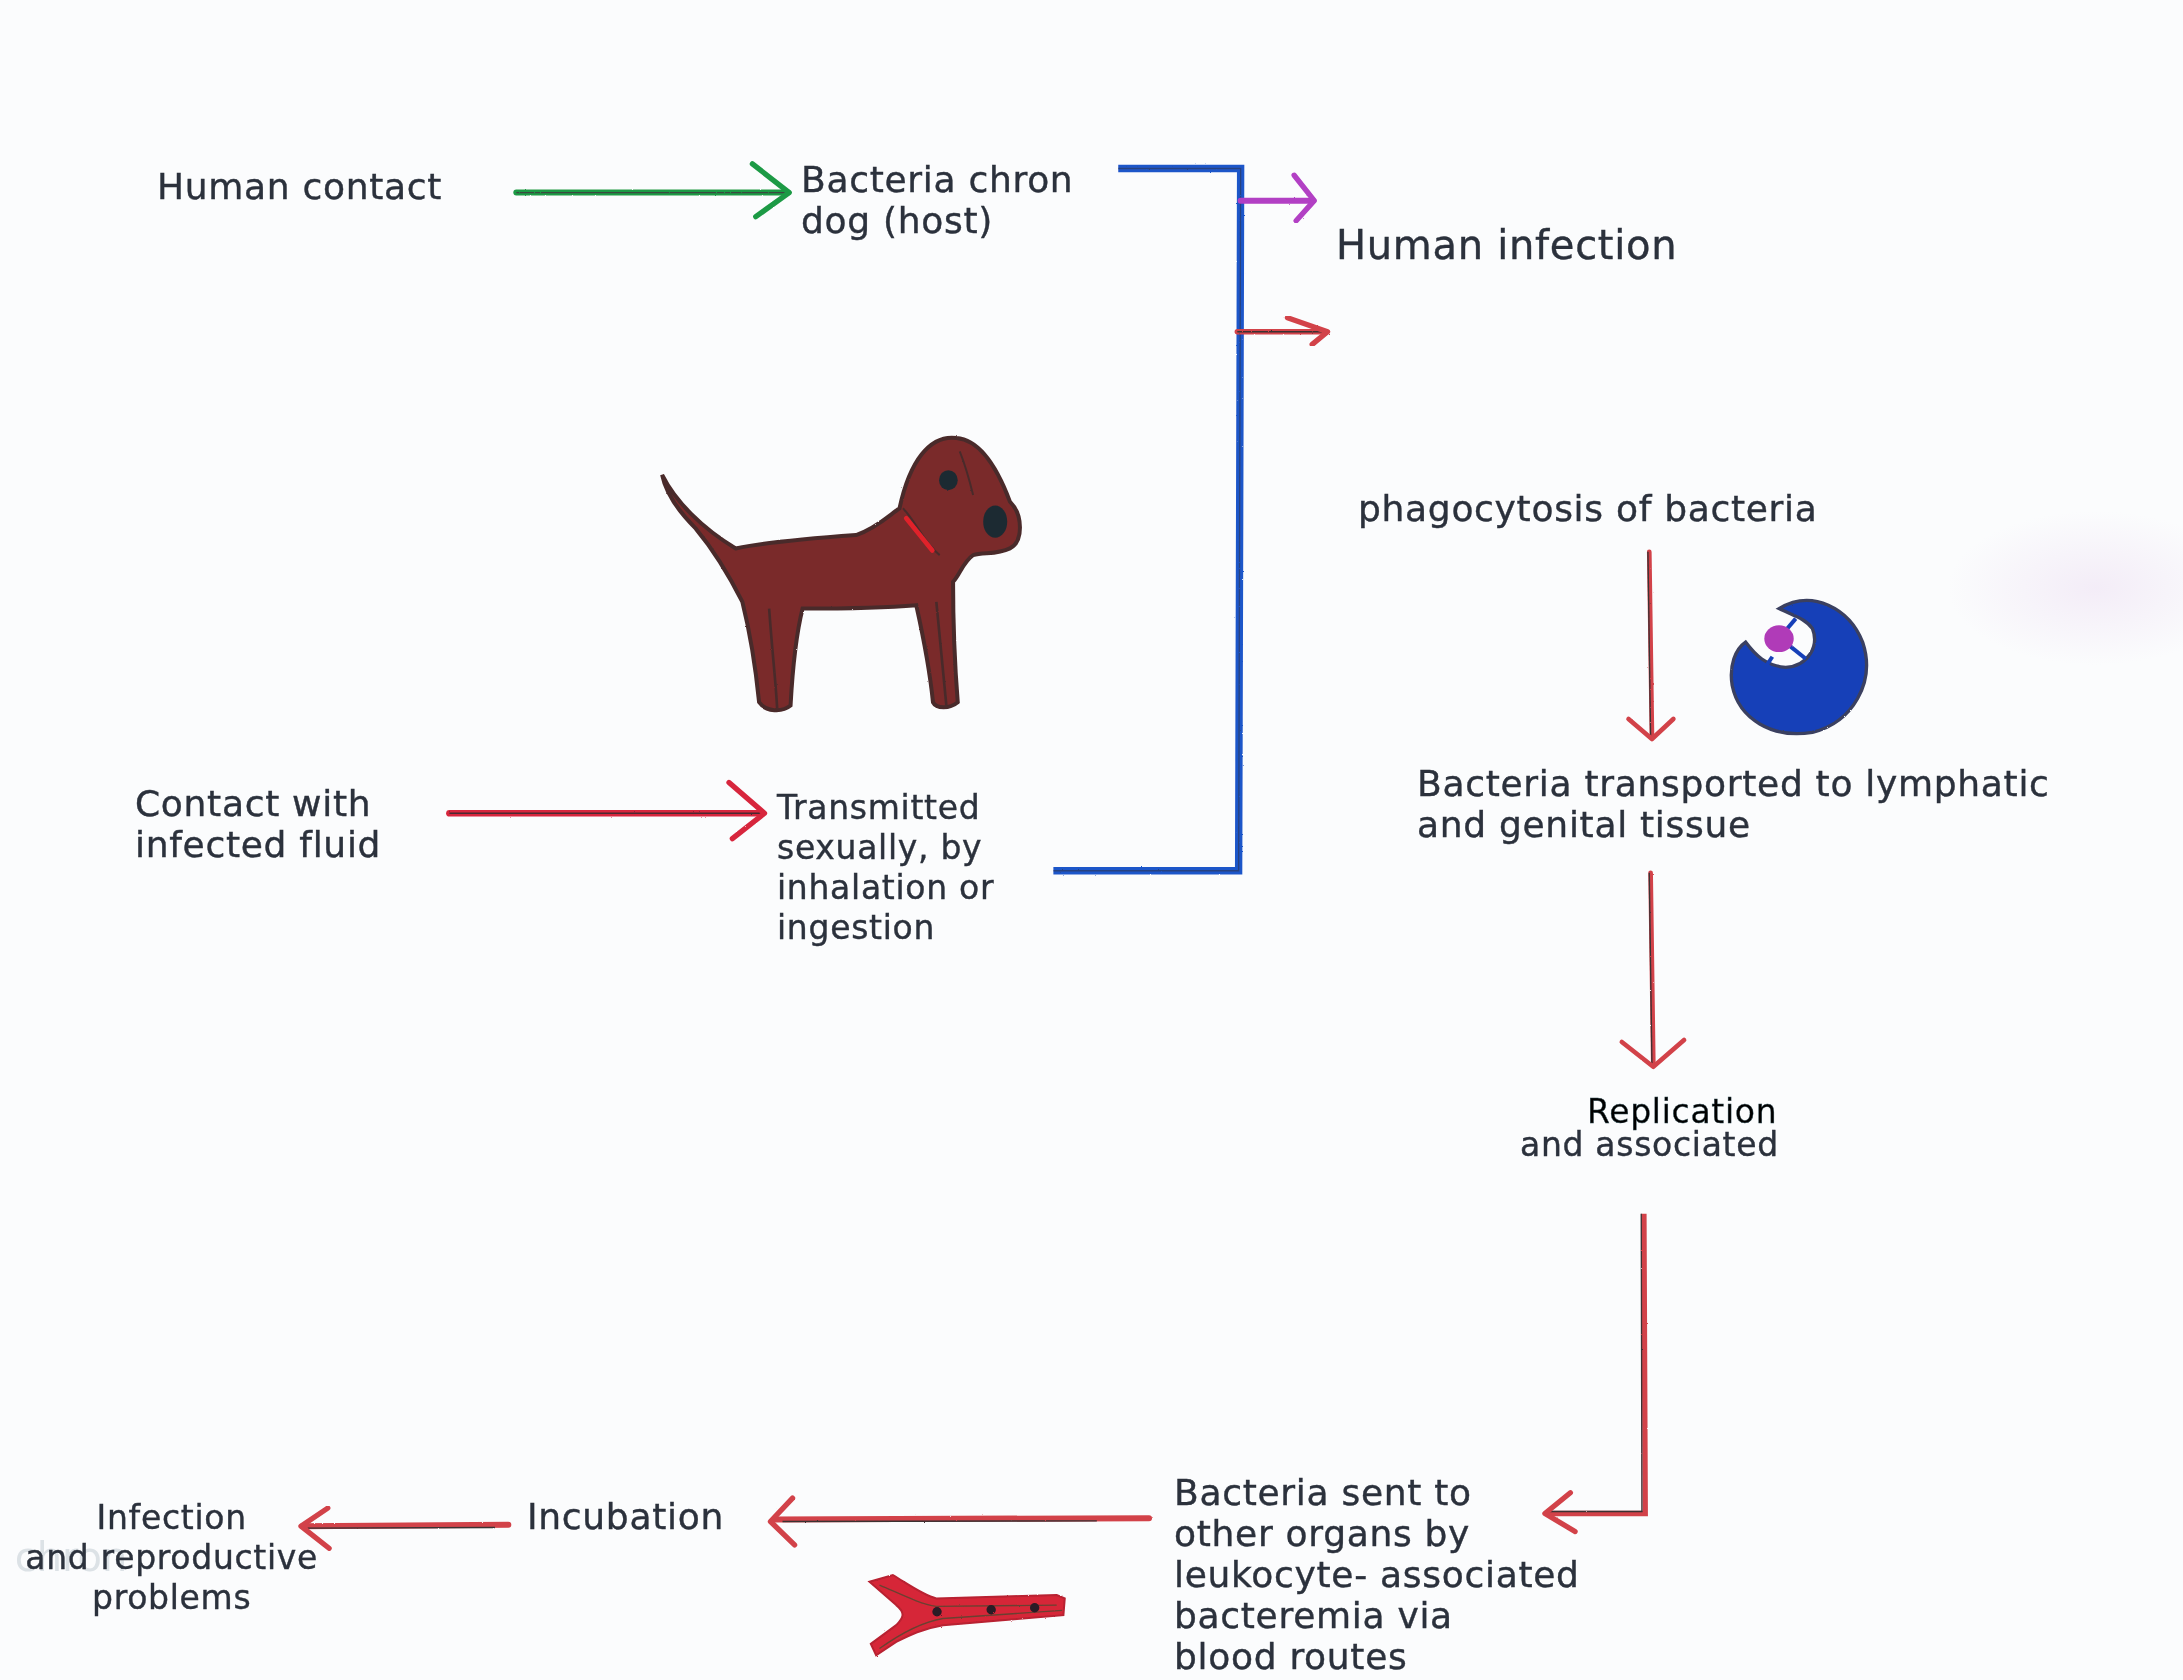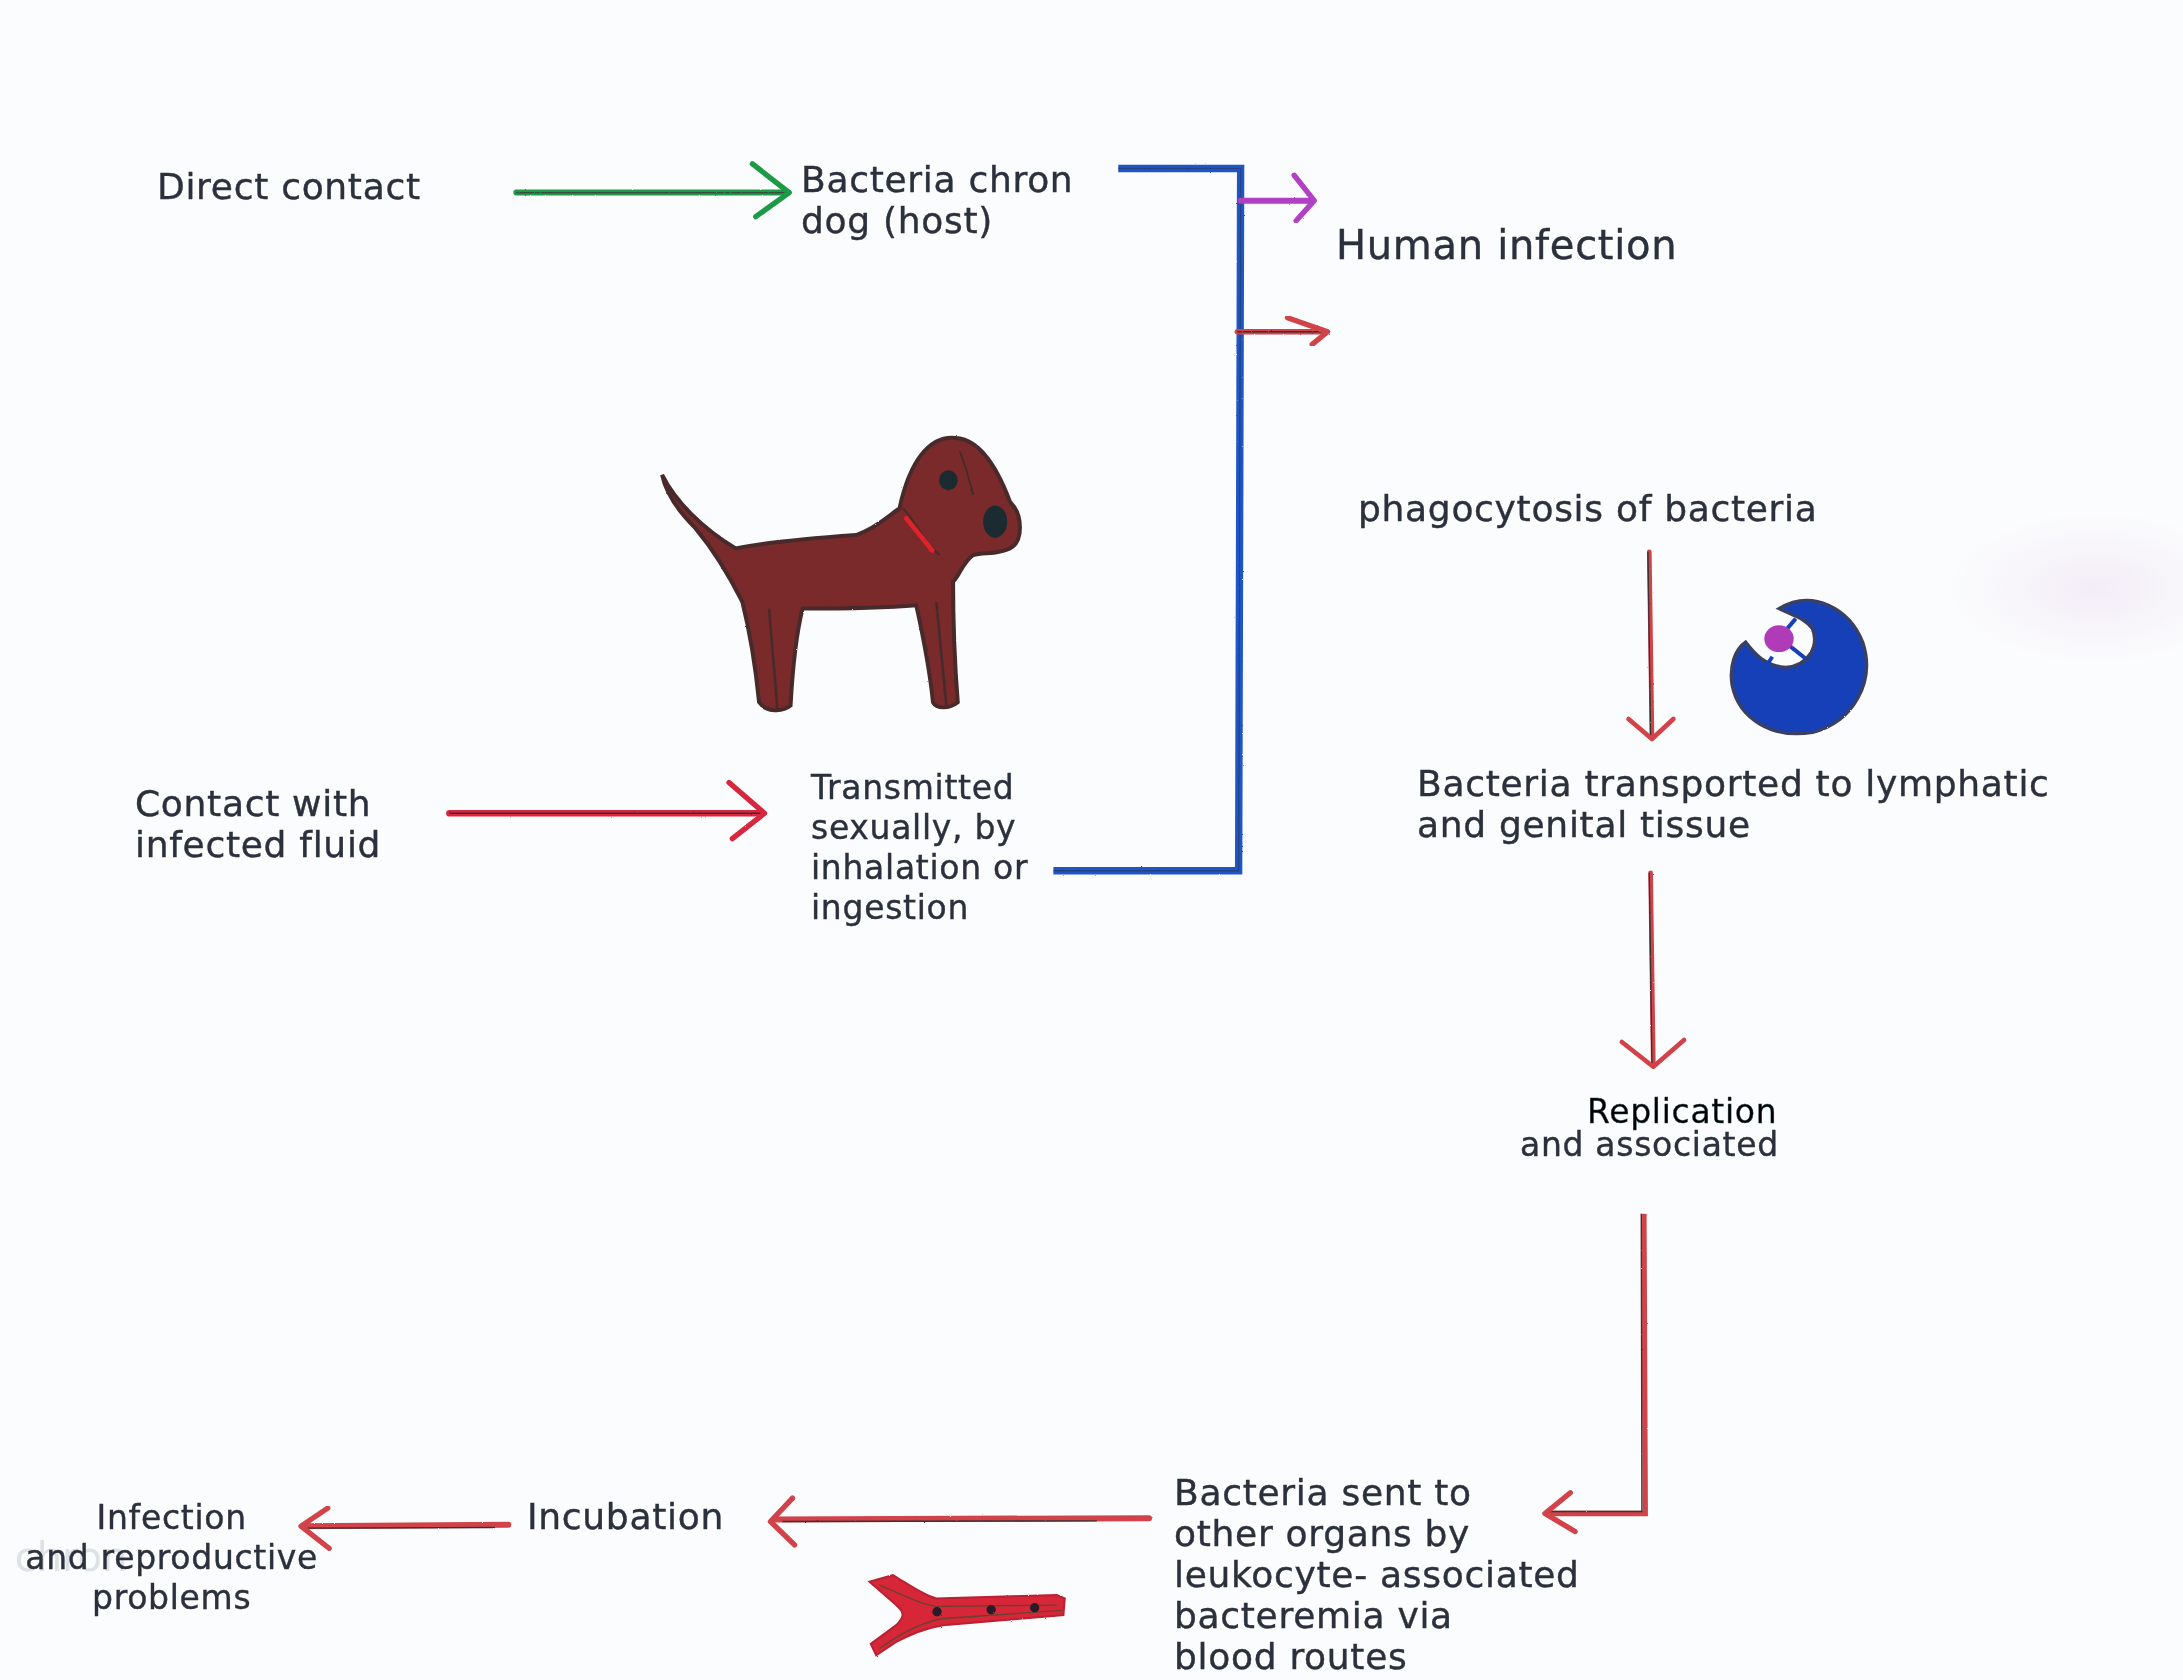--- a/index.html
+++ b/index.html
@@ -128,38 +128,38 @@
   <g filter="url(#marker)" transform="translate(1270,2330)">
     <path d="M30,35 L65,25 C90,40 110,55 130,60 L310,55 L322,60 L320,85 L140,100 C110,105 90,115 70,125 L40,145 L32,128 L70,100 C80,90 85,82 70,70 Z" fill="#d62838" stroke="#b82030" stroke-width="3"></path>
     <path d="M45,40 C80,55 105,68 130,72 L310,70" fill="none" stroke="#6a4030" stroke-width="2"></path>
     <path d="M45,135 C80,110 110,95 140,90 L318,78" fill="none" stroke="#6a4030" stroke-width="2"></path>
     <circle cx="131" cy="80" r="7" fill="#2a1a25"></circle>
     <circle cx="212" cy="77" r="7" fill="#2a1a25"></circle>
     <circle cx="277" cy="74" r="7" fill="#2a1a25"></circle>
   </g>
 </svg>
 
-<div class="lbl node" style="left:157px; top:166px;">Direct contact</div>
+<div class="lbl node" style="left:157px; top:166px;">Human contact</div>
 <div class="lbl node" style="left:801px; top:159px;">Bacteria chron
 dog (host)</div>
 <div class="lbl node" style="left:1336px; top:225px; font-size:40px;">Human infection</div>
 <div class="lbl node" style="left:1358px; top:488px;">phagocytosis of bacteria</div>
 <div class="lbl node" style="left:1386px; top:763px;margin-left:31px;">Bacteria transported to lymphatic
 and genital tissue</div>
 <div class="lbl node teal small" style="left:1587px; top:1092px;">Replication</div>
 <div class="lbl node small" style="left:1520px; top:1125px;">and associated</div>
 <div class="lbl node" style="left:1174px; top:1472px;">Bacteria sent to
 other organs by
 leukocyte- associated
 bacteremia via
 blood routes</div>
 <div class="lbl node" style="left:527px; top:1496px;">Incubation</div>
 <div class="ghost node" style="left:14.7px; top:1486px;margin-top:48px;">chron</div>
 <div class="lbl node small" style="left:14.7px; top:1498px; text-align:center; width:314px;">Infection
 and reproductive
 problems</div>
 <div class="lbl node" style="left:135px; top:783px;">Contact with
 infected fluid</div>
-<div class="lbl node small" style="left:777px; top:768px;margin-left:34px;">Transmitted
+<div class="lbl node small" style="left:777px; top:788px;">Transmitted
 sexually, by
 inhalation or
 ingestion</div>
 
 
 </body></html>

